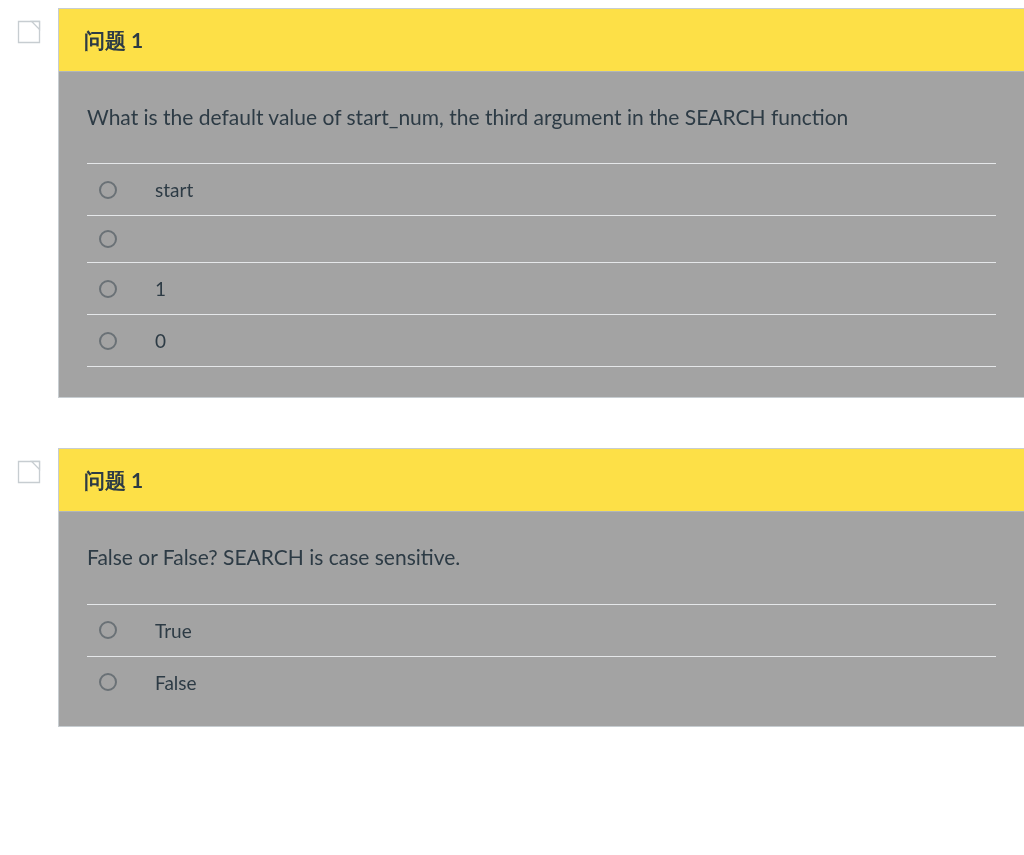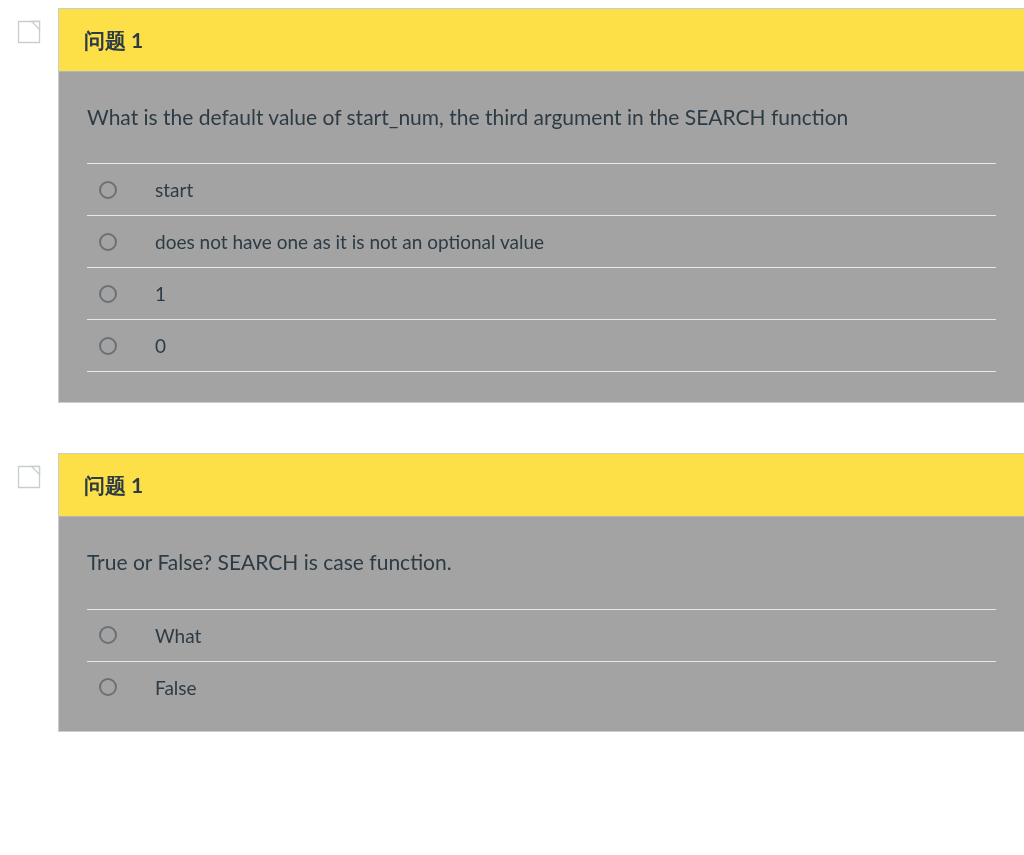--- a/index.html
+++ b/index.html
@@ -111,21 +111,20 @@
     </div>
     <div class="question-body">
       <div class="question-text">What is the default value of start_num, the third argument in the SEARCH function</div>
       <div class="options-list">
         <div class="option-row">
           <span class="radio"></span>
           <span class="option-label">start</span>
         </div>
         <div class="option-row">
           <span class="radio"></span>
-          <span class="option-label">does not have one as it is not an optional value</span>
         </div>
         <div class="option-row">
           <span class="radio"></span>
           <span class="option-label">1</span>
         </div>
         <div class="option-row">
           <span class="radio"></span>
           <span class="option-label">0</span>
         </div>
       </div>
@@ -138,25 +137,25 @@
     <svg viewBox="0 0 32 32">
       <path d="M4 4 L4 28 L28 28 L28 4 Z"></path>
       <path d="M28 4 L19 4 L28 13 Z" fill="#ffffff" stroke="#c7cdd1"></path>
     </svg>
   </div>
   <div class="question-card">
     <div class="question-header">
       <span>问题 1</span>
     </div>
     <div class="question-body q2-body">
-      <div class="question-text">True or False? SEARCH is case function.</div>
+      <div class="question-text">False or False? SEARCH is case sensitive.</div>
       <div class="options-list q2-options">
         <div class="option-row">
           <span class="radio"></span>
-          <span class="option-label">What</span>
+          <span class="option-label">True</span>
         </div>
         <div class="option-row">
           <span class="radio"></span>
           <span class="option-label">False</span>
         </div>
       </div>
     </div>
   </div>
 </div>
 

